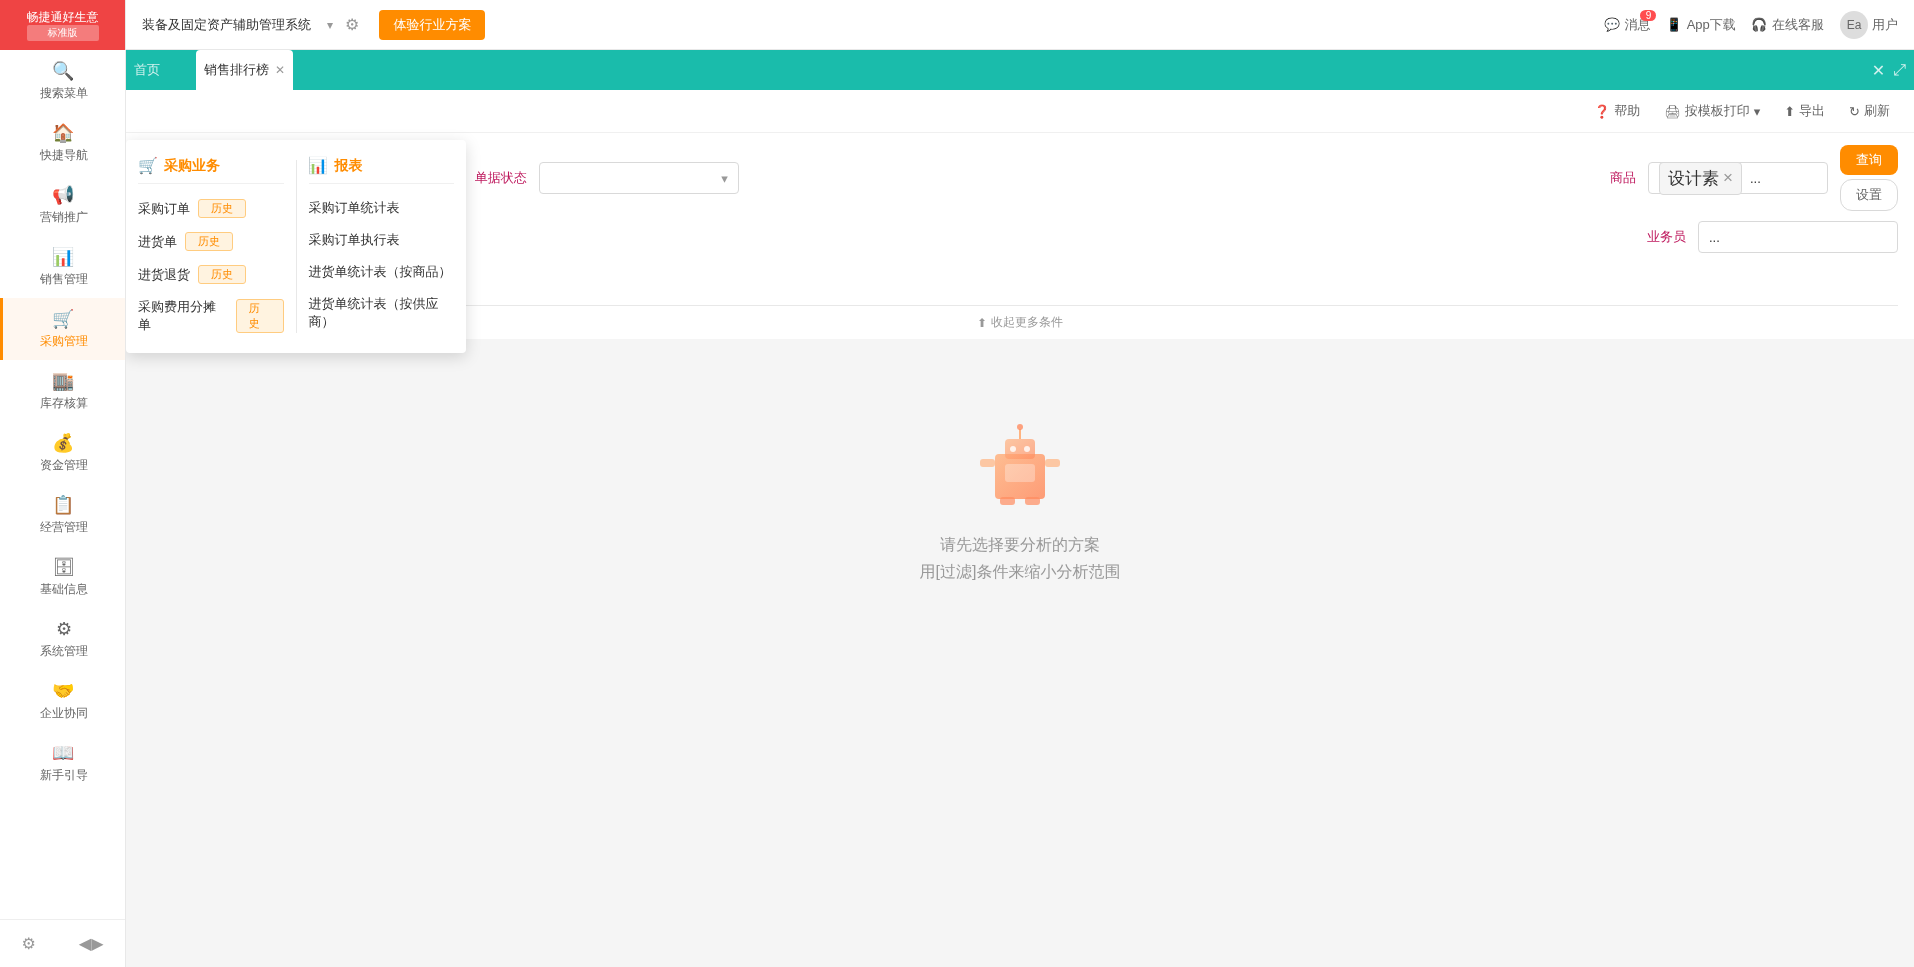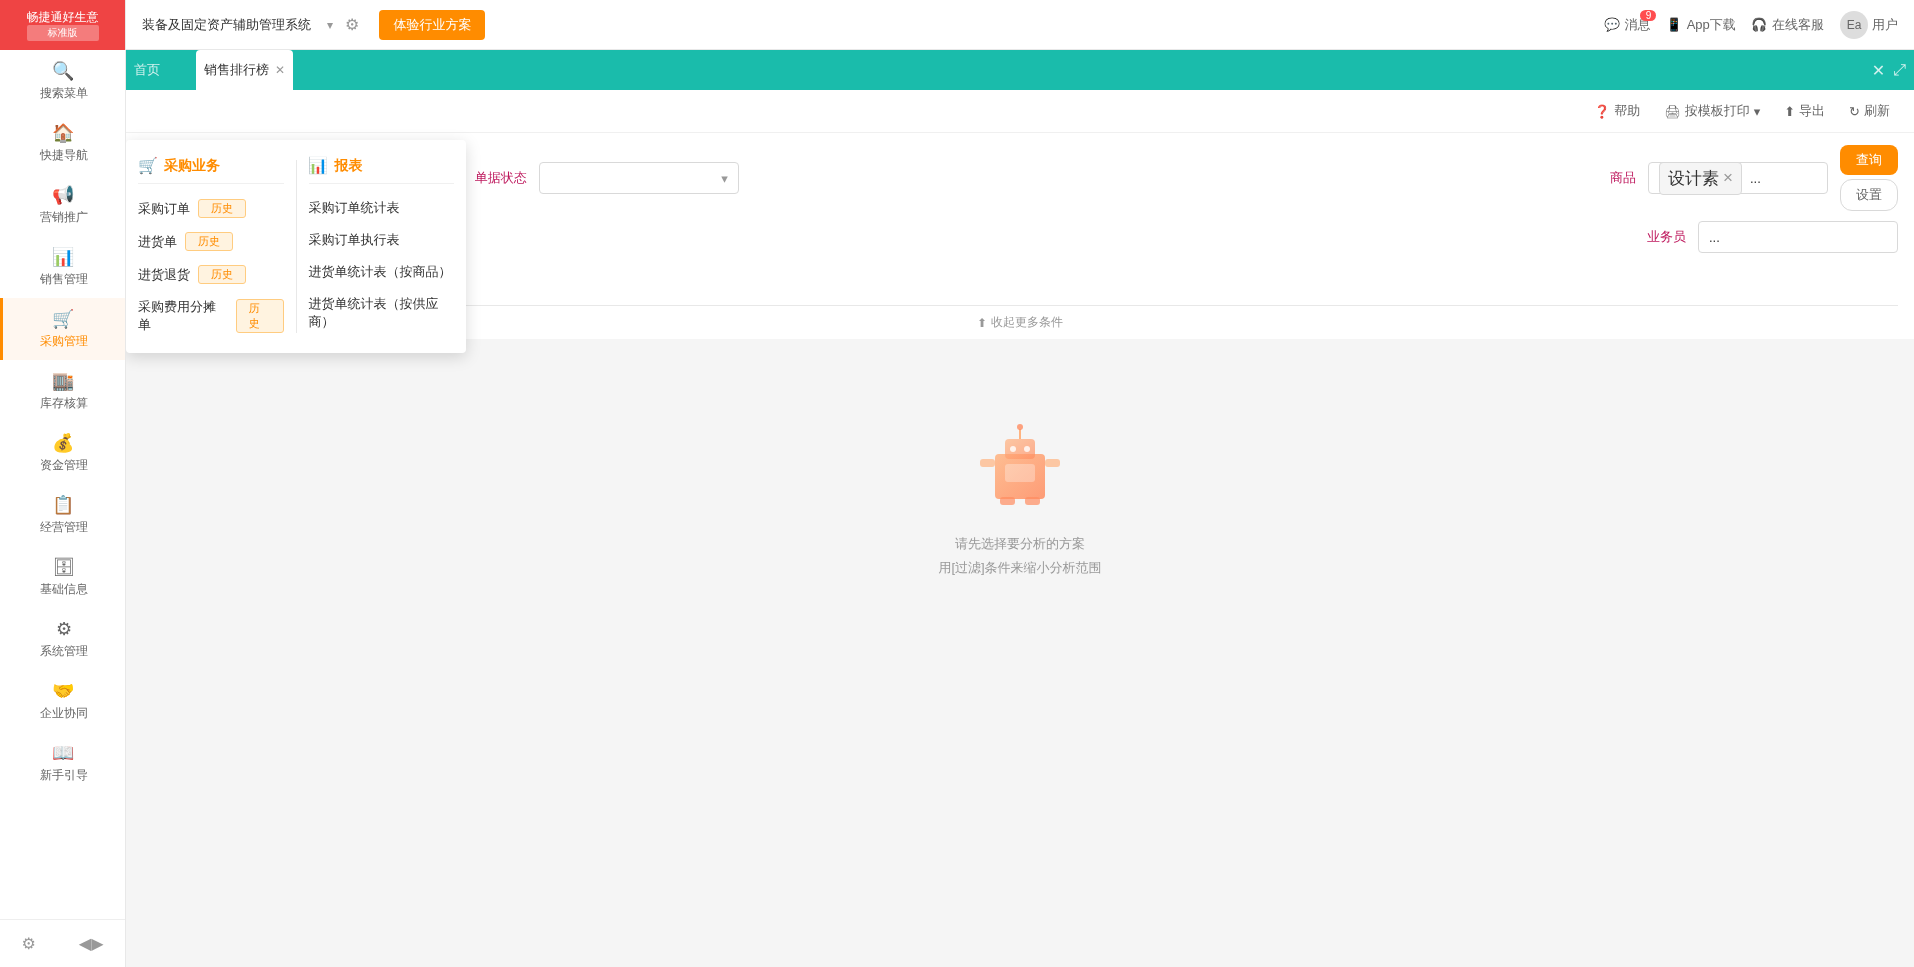--- a/index.html
+++ b/index.html
@@ -237,21 +237,21 @@
       align-items: center;
       justify-content: center;
       padding: 80px 0;
       color: #999;
     }
     .empty-state-img {
       width: 100px;
       height: 100px;
       margin-bottom: 16px;
     }
-    .empty-state-text { font-size: 13px; color: #999; margin-bottom: 6px; }
+    .empty-state-text { font-size: 16px; color: #999; margin-bottom: 6px; }
 
     
     .dropdown-menu {
       position: absolute;
       top: 50px;
       left: 0;
       background: #fff;
       box-shadow: 0 4px 16px rgba(0,0,0,0.15);
       border-radius: 4px;
       z-index: 1000;

